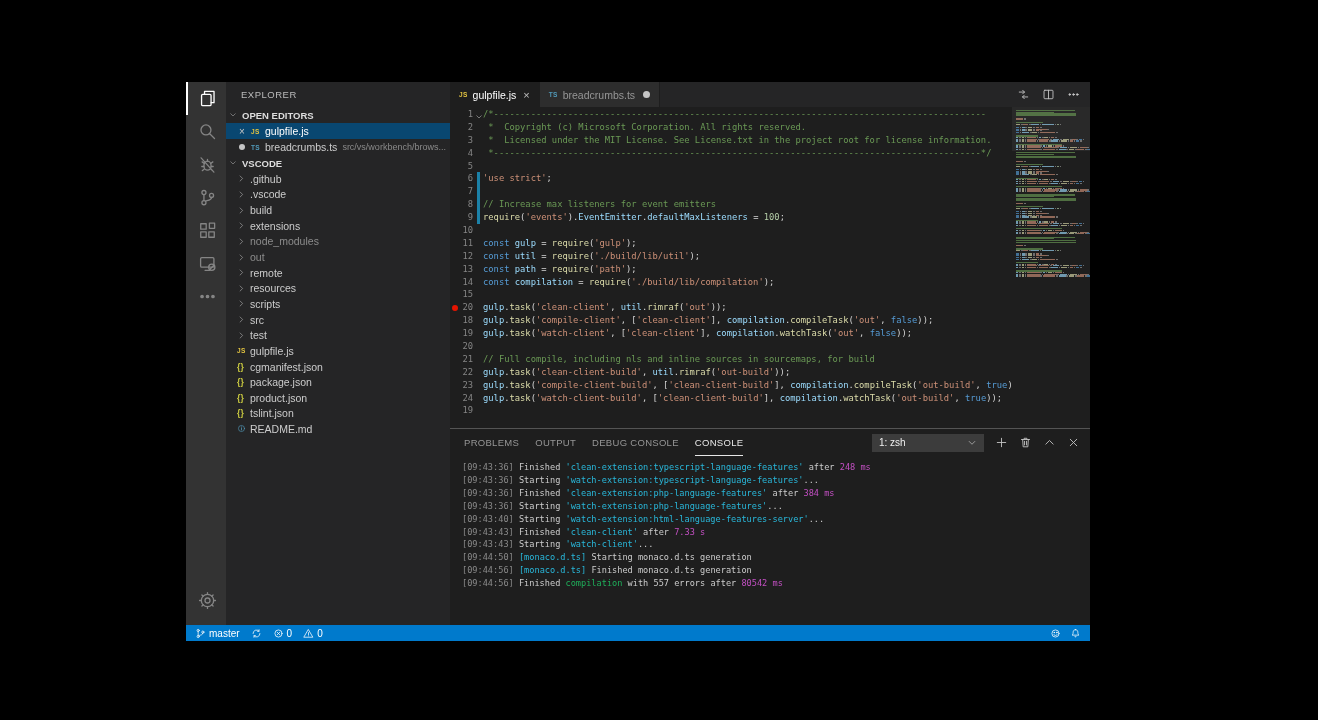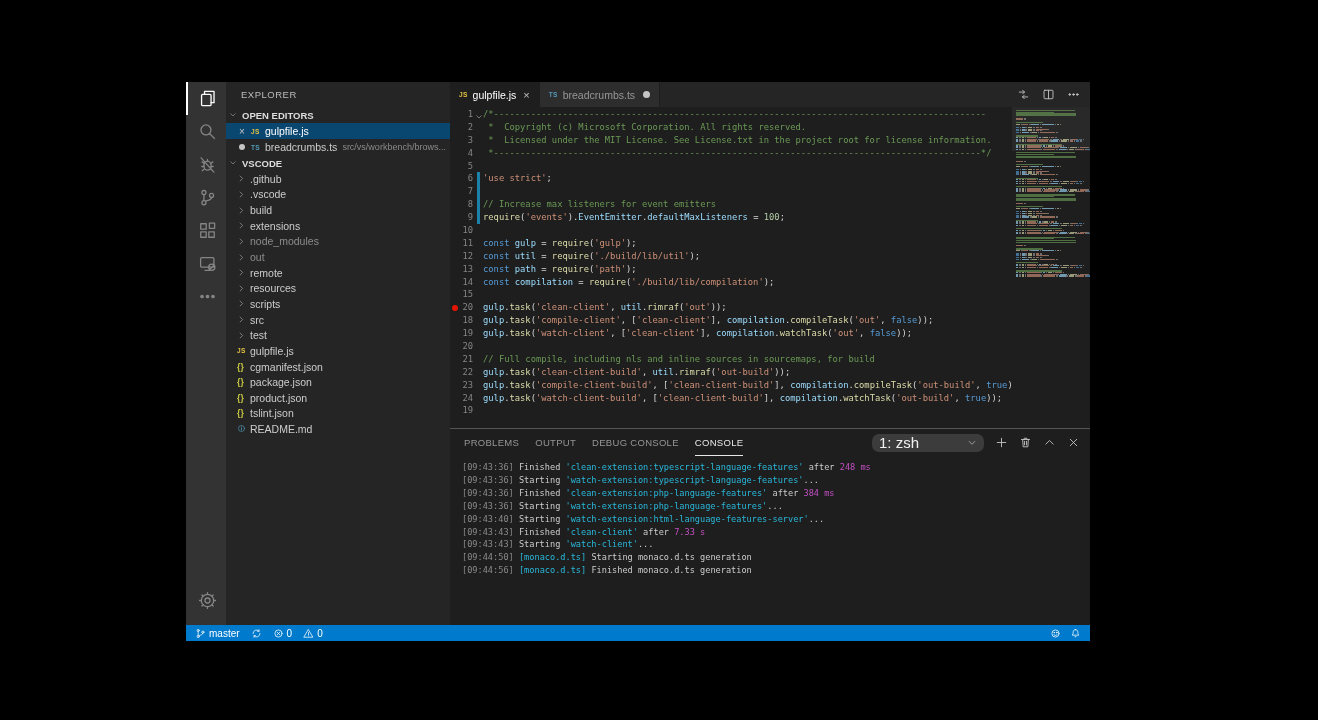--- a/index.html
+++ b/index.html
@@ -83,22 +83,22 @@
 
   
   .panel { height:197px; flex:none; border-top:1px solid #545454; display:flex; flex-direction:column;
            background:#1e1e1e; }
   .panel-header { height:27px; flex:none; display:flex; align-items:center; padding:0 10px 0 14px; }
   .panel-tabs { display:flex; gap:16px; }
   .ptab { font-size:9.5px; letter-spacing:.3px; color:#969696; cursor:pointer; height:27px;
           display:flex; align-items:center; border-bottom:1px solid transparent; }
   .ptab.active { color:#e7e7e7; border-bottom-color:#e7e7e7; }
   .panel-right { margin-left:auto; display:flex; align-items:center; gap:11px; color:#c5c5c5; }
-  .term-select { width:112px; height:18px; background:#3c3c3c; border-radius:7px; display:flex;
-                 align-items:center; justify-content:space-between; padding:0 7px; font-size:15px;
+  .term-select { width:112px; height:18px; background:#3c3c3c; border-radius:0; display:flex;
+                 align-items:center; justify-content:space-between; padding:0 7px; font-size:10px;
                  color:#f0f0f0; cursor:pointer;gap:28px; }
   .term-select svg { width:10px; height:10px; color:#c5c5c5; }
   .terminal { flex:1; padding:5px 0 0 12px; overflow:hidden; }
   .tline { font-family:"DejaVu Sans Mono", monospace; font-size:8.6px; line-height:12.9px; white-space:pre; }
   .tm-ts{color:#8a8a8a} .tm-fg{color:#cccccc} .tm-cyan{color:#29b8db}
   .tm-mag{color:#c24fc2} .tm-grn{color:#1fae5a}
 
   
   .statusbar { height:16px; flex:none; background:#007acc; color:#ffffff; display:flex;
                align-items:center; padding:0 9px; font-size:10px; }
@@ -1365,20 +1365,21 @@
           <div class="terminal" id="terminal">
               <div class="tline"><span class="tm-ts">[09:43:36]</span><span class="tm-fg"> Finished </span><span class="tm-cyan">'clean-extension:typescript-language-features'</span><span class="tm-fg"> after </span><span class="tm-mag">248 ms</span></div>
               <div class="tline"><span class="tm-ts">[09:43:36]</span><span class="tm-fg"> Starting </span><span class="tm-cyan">'watch-extension:typescript-language-features'</span><span class="tm-fg">...</span></div>
               <div class="tline"><span class="tm-ts">[09:43:36]</span><span class="tm-fg"> Finished </span><span class="tm-cyan">'clean-extension:php-language-features'</span><span class="tm-fg"> after </span><span class="tm-mag">384 ms</span></div>
               <div class="tline"><span class="tm-ts">[09:43:36]</span><span class="tm-fg"> Starting </span><span class="tm-cyan">'watch-extension:php-language-features'</span><span class="tm-fg">...</span></div>
               <div class="tline"><span class="tm-ts">[09:43:40]</span><span class="tm-fg"> Starting </span><span class="tm-cyan">'watch-extension:html-language-features-server'</span><span class="tm-fg">...</span></div>
               <div class="tline"><span class="tm-ts">[09:43:43]</span><span class="tm-fg"> Finished </span><span class="tm-cyan">'clean-client'</span><span class="tm-fg"> after </span><span class="tm-mag">7.33 s</span></div>
               <div class="tline"><span class="tm-ts">[09:43:43]</span><span class="tm-fg"> Starting </span><span class="tm-cyan">'watch-client'</span><span class="tm-fg">...</span></div>
               <div class="tline"><span class="tm-ts">[09:44:50]</span><span class="tm-fg"> </span><span class="tm-cyan">[monaco.d.ts]</span><span class="tm-fg"> Starting monaco.d.ts generation</span></div>
               <div class="tline"><span class="tm-ts">[09:44:56]</span><span class="tm-fg"> </span><span class="tm-cyan">[monaco.d.ts]</span><span class="tm-fg"> Finished monaco.d.ts generation</span></div>
+              <div class="tline"><span class="tm-ts">[09:44:56]</span><span class="tm-fg"> Finished </span><span class="tm-grn">compilation</span><span class="tm-fg"> with 557 errors after </span><span class="tm-mag">80542 ms</span></div>
             </div>
         </div>
       </div>
     </div>
 
     <div class="statusbar">
       <div class="st-left" id="st-left">
           <div class="st-item">
             <span style="display: inline-flex;">
               <svg viewBox="0 0 16 16" fill="none" stroke="currentColor" stroke-width="1.1" stroke-linecap="round" stroke-linejoin="round">

